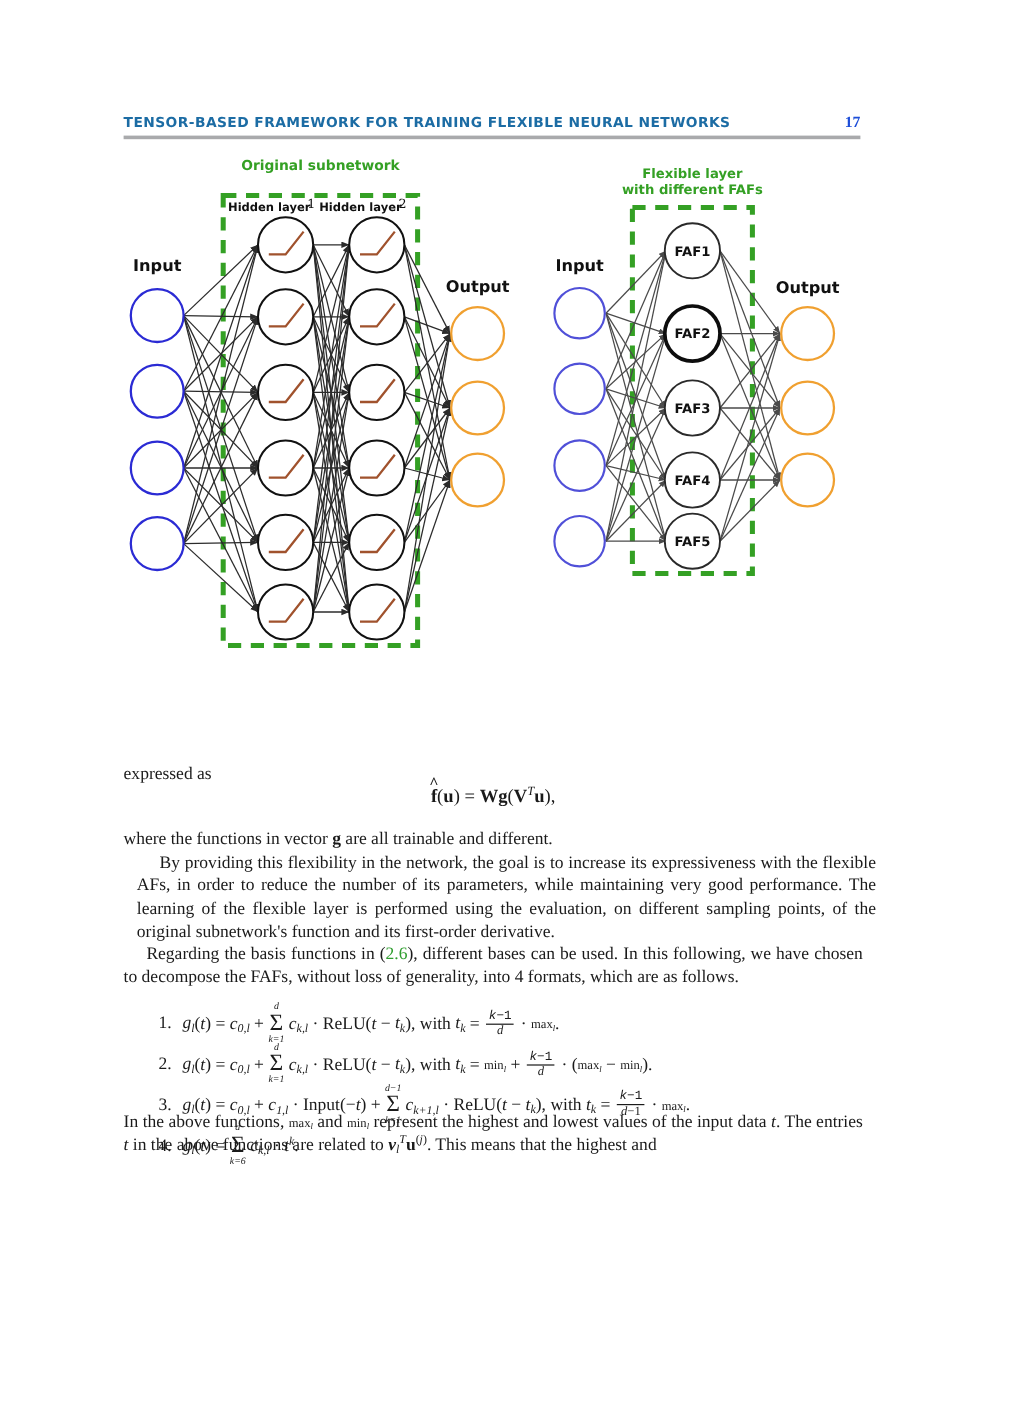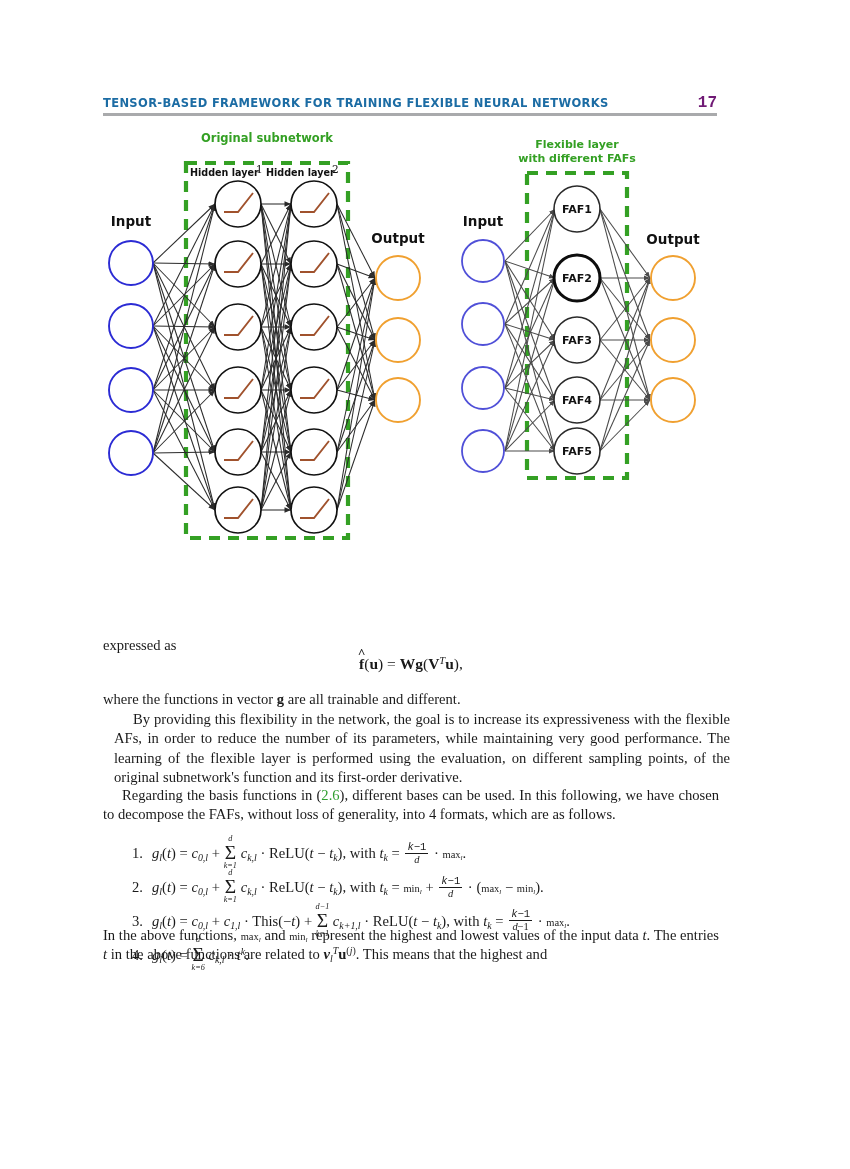--- a/index.html
+++ b/index.html
@@ -34,24 +34,24 @@
   }
   .header-title {
     font-family: "DejaVu Sans", sans-serif;
     font-weight: bold;
     font-size: 11.5px;
     letter-spacing: 0.35px;
     color: #1c6ca4;
     white-space: nowrap;
   }
   .header-page {
-    font-family: Liberation Mono, monospace;
+    font-family: Liberation Serif, serif;
     font-weight: bold;
-    font-size: 16px;
-    color: #701a75;
+    font-size: 13px;
+    color: #1d4ed8;
   }
   .header-rule {
     position: absolute;
     left: 103px;
     top: 113px;
     width: 614px;
     height: 3px;
     background: #a9aaac;
   }
 
@@ -507,21 +507,21 @@
         <span class="mup">−</span> <span class="smallop">min<sub class="mit">l</sub></span><span class="mup">).</span>
       </span>
     </div>
 
     <div class="eqlist-item">
       <span class="eqlist-num">3.</span>
       <span class="eqlist-body">
         <span class="mit">g<sub>l</sub></span><span class="mup">(</span><span class="mit">t</span><span class="mup">)</span>
         <span class="mup">=</span> <span class="mit">c</span><sub class="mit">0,l</sub>
         <span class="mup">+</span> <span class="mit">c</span><sub class="mit">1,l</sub> <span class="mup">·</span>
-        <span class="mup">This(−</span><span class="mit">t</span><span class="mup">)</span>
+        <span class="mup">Input(−</span><span class="mit">t</span><span class="mup">)</span>
         <span class="mup">+</span>
         <span class="sum"><span class="lim-top">d−1</span><span class="sig">Σ</span><span class="lim-bot">k=1</span></span>
         <span class="mit">c</span><sub class="mit">k+1,l</sub> <span class="mup">·</span>
         <span class="mup">ReLU(</span><span class="mit">t</span> <span class="mup">−</span> <span class="mit">t<sub>k</sub></span><span class="mup">),</span>
         with <span class="mit">t<sub>k</sub></span> <span class="mup">=</span>
         <span class="frac"><span class="num"><span class="mit">k</span>−1</span><span class="den"><span class="mit">d</span>−1</span></span>
         <span class="mup">·</span> <span class="smallop">max<sub class="mit">l</sub></span><span class="mup">.</span>
       </span>
     </div>
 

